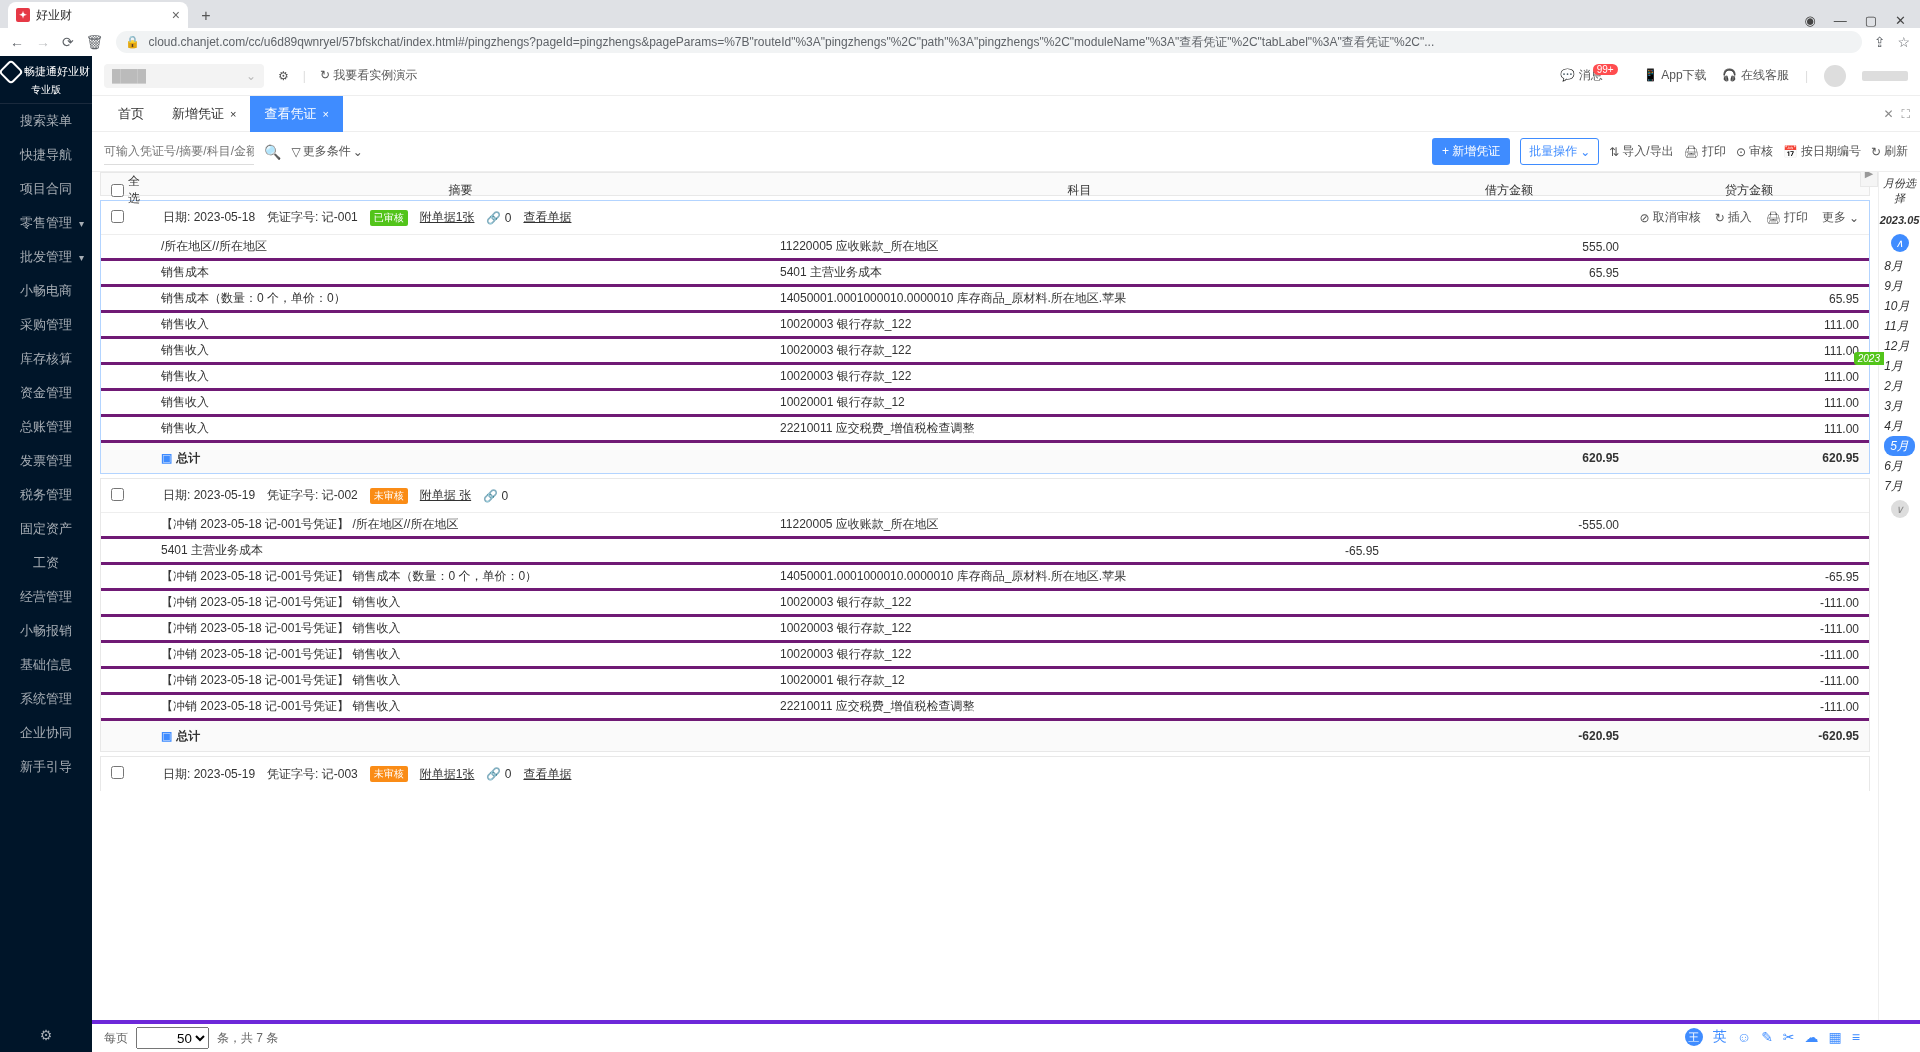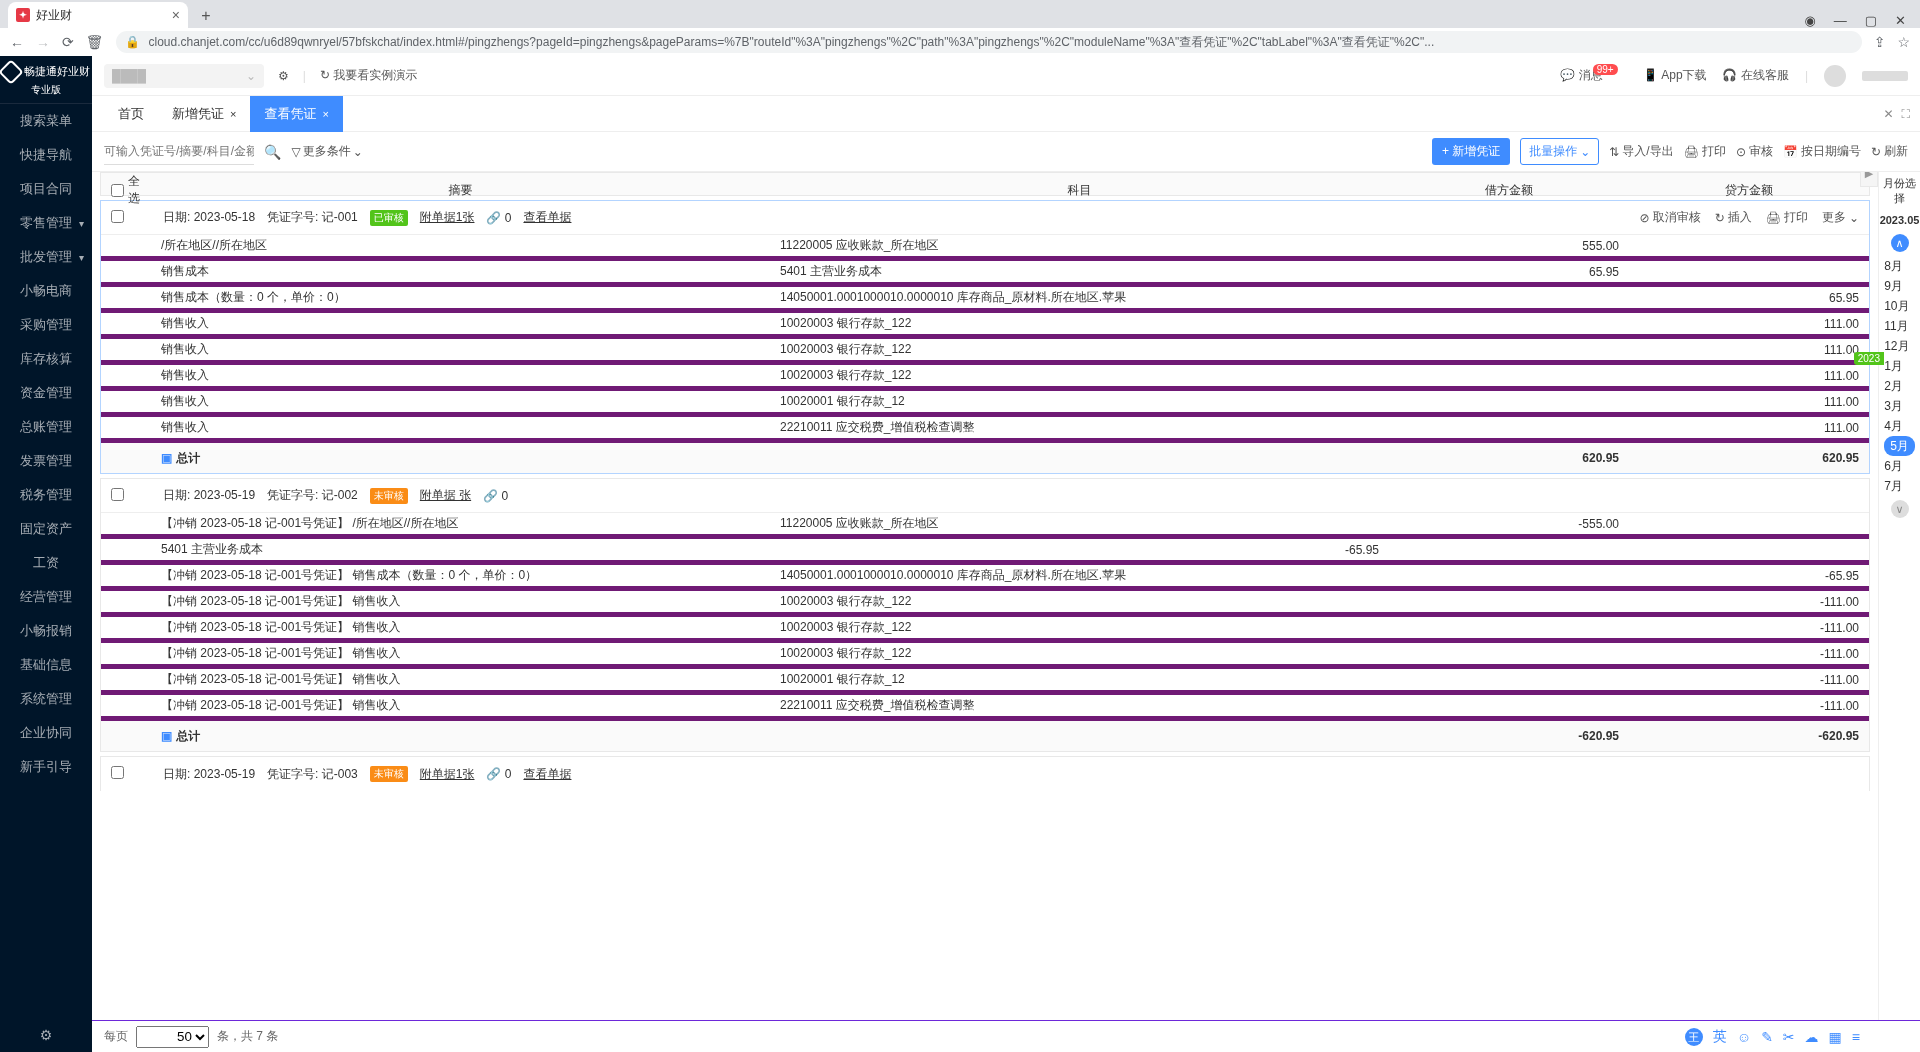--- a/index.html
+++ b/index.html
@@ -65,32 +65,32 @@
 .voucher-block { border: 1px solid #b3d4ff; margin-top: 4px; font-size: 12px; }
 .voucher-block.second { border-color: #e8e8e8; }
 .voucher-head { display: flex; align-items: center; height: 34px; padding: 0 10px; gap: 12px; border-bottom: 1px solid #eee; }
 .vh-check { width: 40px; }
 .tag-green { background: #52c41a; color: #fff; font-size: 10px; padding: 1px 4px; border-radius: 2px; }
 .tag-orange { background: #fa8c16; color: #fff; font-size: 10px; padding: 1px 4px; border-radius: 2px; }
 .vh-link { color: #333; text-decoration: underline; }
 .vh-actions { margin-left: auto; display: flex; gap: 14px; color: #555; }
 .vh-act { display: flex; align-items: center; gap: 3px; cursor: pointer; }
 
-.voucher-row { display: grid; grid-template-columns: 50px 1fr 1fr 240px 240px; height: 26px; align-items: center; border-bottom: 5px solid #701a75; }
+.voucher-row { display: grid; grid-template-columns: 50px 1fr 1fr 240px 240px; height: 26px; align-items: center; border-bottom: 3px solid #701a75; }
 .voucher-row > div { padding: 0 10px; white-space: nowrap; overflow: hidden; }
 .col-num { text-align: right; }
 .voucher-total { display: grid; grid-template-columns: 50px 1fr 1fr 240px 240px; height: 30px; align-items: center; background: #fafafa; font-weight: bold; }
 .voucher-total > div { padding: 0 10px; }
 .total-label { display: flex; align-items: center; gap: 4px; }
 .total-icon { color: #3f8cff; }
 
-.pager { height: 32px; border-top: 1px solid #6d28d9; display: flex; align-items: center; padding: 0 12px; gap: 8px; font-size: 12px; color: #666; }
+.pager { height: 32px; border-top: 4px solid #6d28d9; display: flex; align-items: center; padding: 0 12px; gap: 8px; font-size: 12px; color: #666; }
 .pager select { height: 22px; padding-left: 36px; }
 
-.month-panel { width: 42px; border-left: 1px solid #eee; display: flex; flex-direction: column; align-items: center; font-size: 12px; padding-top: 0; }
+.month-panel { width: 42px; border-left: 1px solid #eee; display: flex; flex-direction: column; align-items: center; font-size: 12px; padding-top: 0; font-style: italic; }
 .month-head { font-size: 11px; text-align: center; padding: 4px 2px; }
 .month-bold { font-weight: bold; }
 .month-circ { width: 18px; height: 18px; border-radius: 50%; background: #3f8cff; color: #fff; display: flex; align-items: center; justify-content: center; font-size: 11px; margin: 4px 0; }
 .month-item { height: 20px; display: flex; align-items: center; cursor: pointer; }
 .month-item.sel { background: #3f8cff; color: #fff; border-radius: 9px; padding: 0 6px; }
 .year-tag { position: absolute; background: #52c41a; color: #fff; font-size: 10px; padding: 1px 4px; border-radius: 3px 0 0 3px; }
 
 .ime-bar { position: fixed; right: 60px; bottom: 6px; display: flex; gap: 10px; font-size: 14px; color: #3f8cff; align-items: center; }
 .expand-icon { width:18px; text-align:center; color:#999; background:#f5f5f5; border:1px solid #e8e8e8; font-size:11px; padding:6px 1px; }
 </style>

